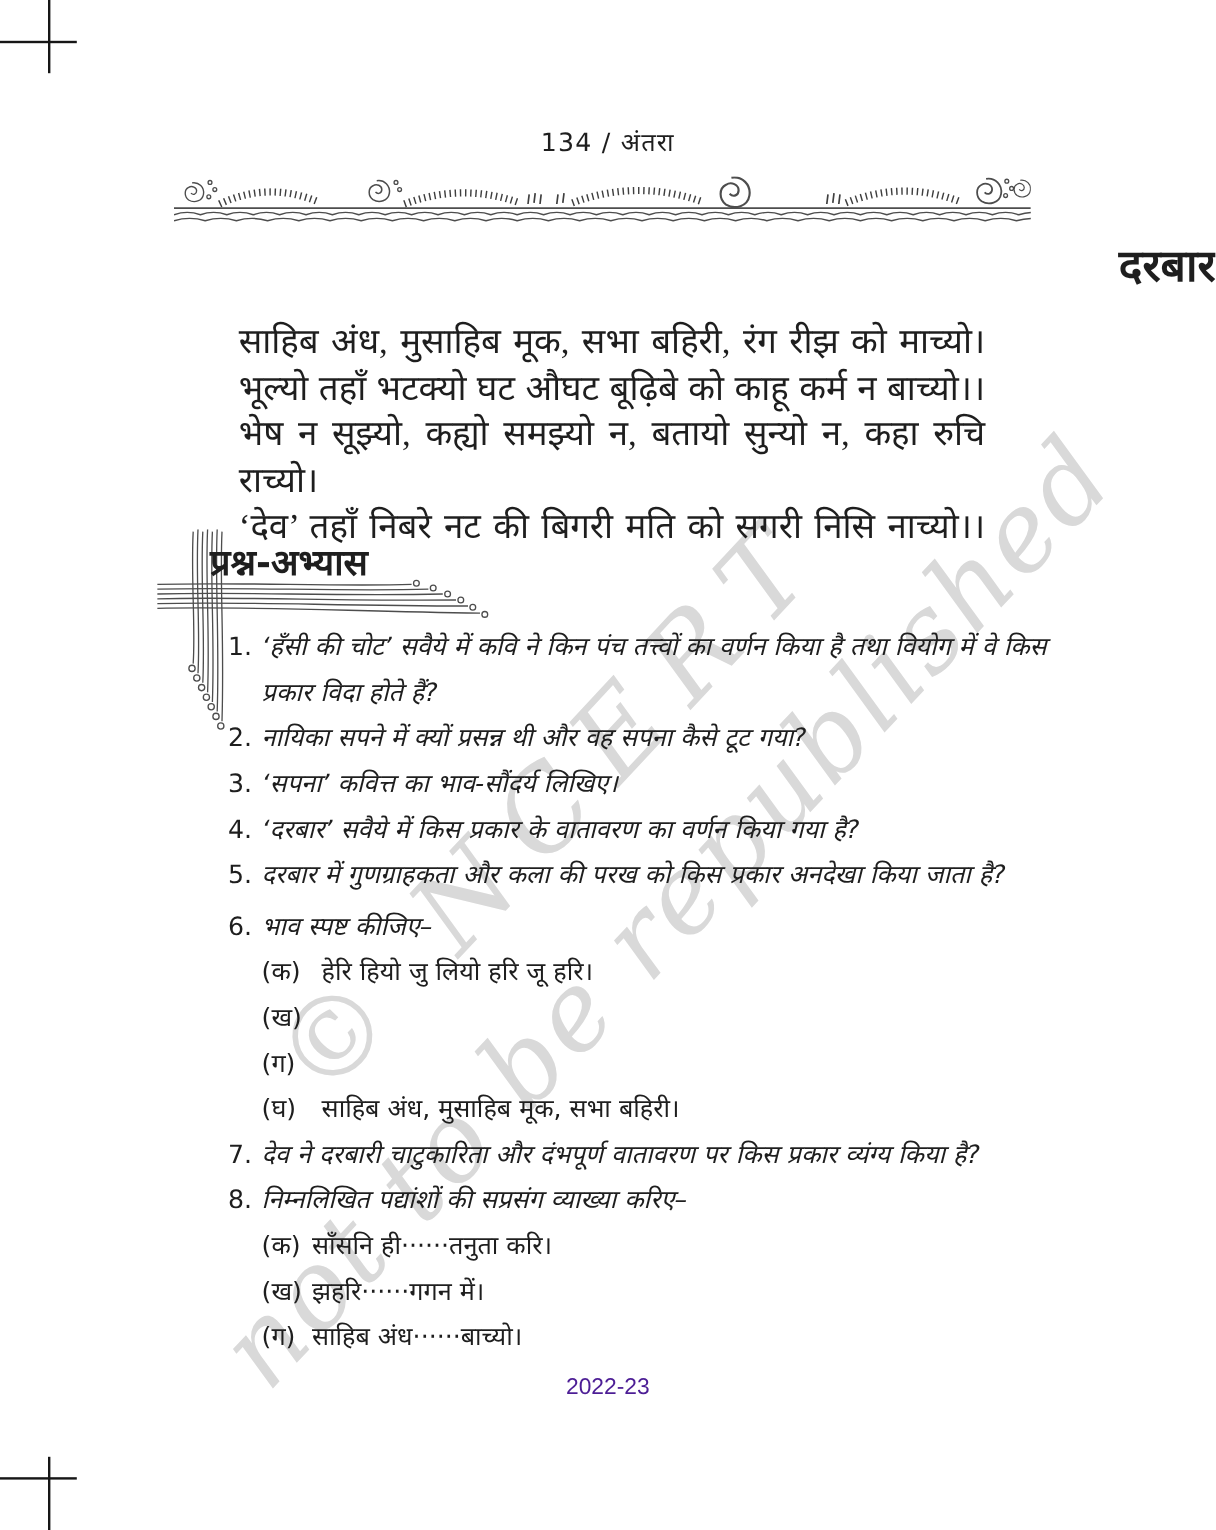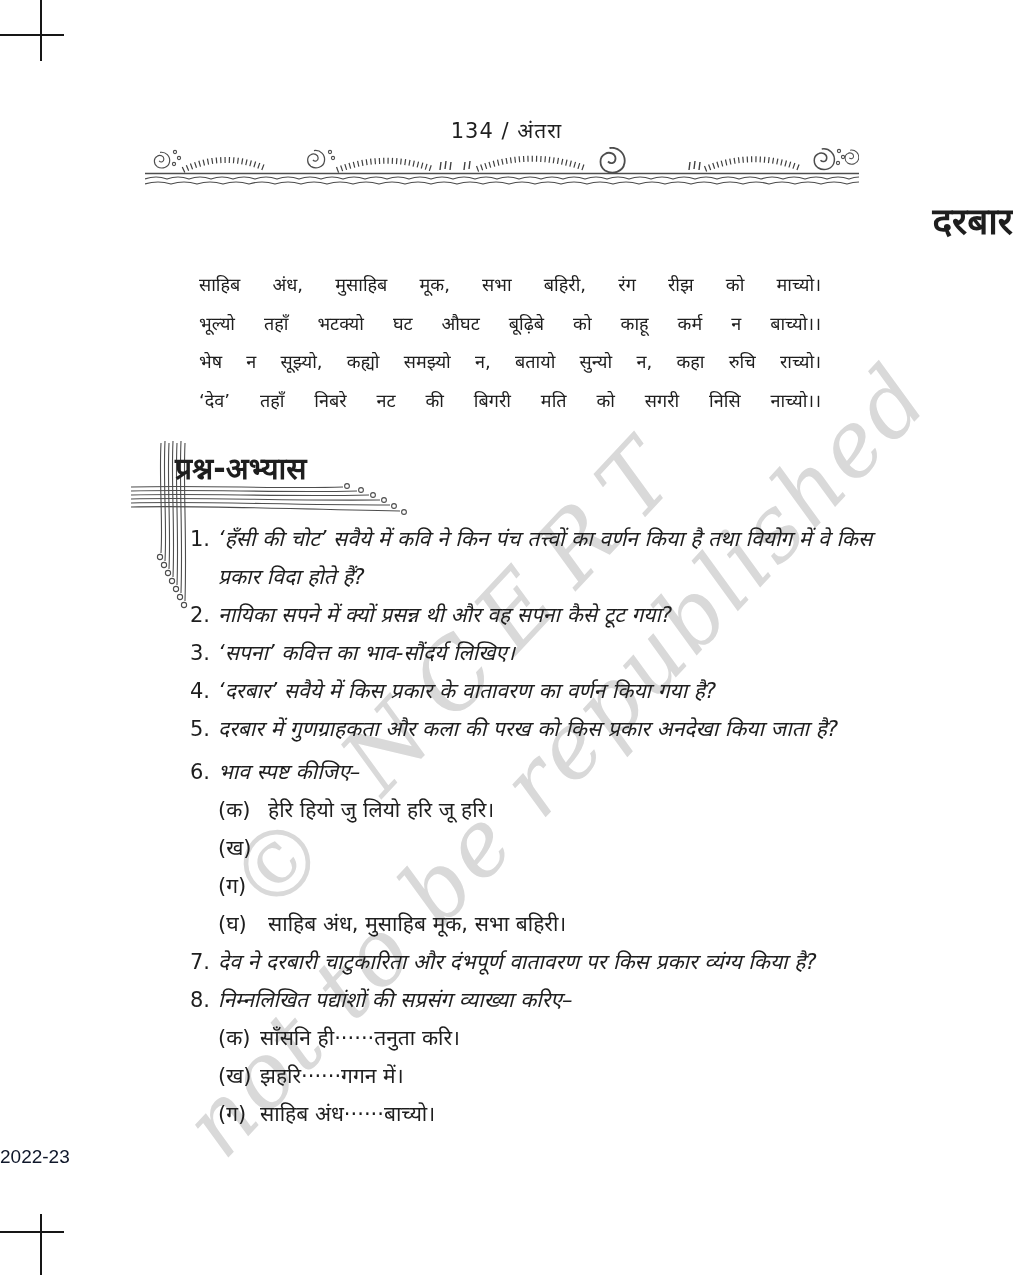--- a/index.html
+++ b/index.html
@@ -22,31 +22,31 @@
     width:1400px;text-align:center;
     color:#d9d9d9;z-index:0;
     font-family:"DejaVu Serif",serif;font-style:italic;
     pointer-events:none;user-select:none;white-space:nowrap;
   }
   .watermark .wm1{font-size:92px;letter-spacing:22px;margin-bottom:26px;}
   .watermark .wm2{font-size:90px;letter-spacing:3px;}
   .content{position:relative;z-index:1;}
   
   .header{position:absolute;top:104px;left:0;width:100%;text-align:center;
-    font-size:21px;letter-spacing:1px;margin-top:12px;}
-  .footer{position:absolute;top:1146px;left:0;width:100%;
-    font-family:"Liberation Sans",sans-serif;font-size:19px;color:#0f172a;}
+    font-size:21px;letter-spacing:1px;}
+  .footer{position:absolute;top:1146px;left:0;width:100%;text-align:center;
+    font-family:"Liberation Sans",sans-serif;font-size:19px;color:#4c1d95;}
   
   .border-svg{position:absolute;top:147px;left:145px;}
   
   .poem-title{position:absolute;top:194px;left:0;width:100%;text-align:right;
     font-size:37px;font-weight:bold;}
   
   .poem{position:absolute;top:266px;left:199px;width:622px;
-    font-size:18px;line-height:38.5px;}
+    font-size:29px;line-height:38.5px;font-family:Liberation Serif, serif;}
   .poem .pline{text-align:justify;text-align-last:justify;text-justify:inter-word;}
   
   .motif-svg{position:absolute;top:441px;left:131px;}
   .ex-heading{position:absolute;top:447px;left:175px;font-size:30px;font-weight:bold;
     background:transparent;}
   
   .questions{position:absolute;top:520px;left:190px;width:700px;
     font-size:21px;line-height:38px;}
   .q{display:flex;align-items:flex-start;}
   .q .num{flex:none;width:28px;}

